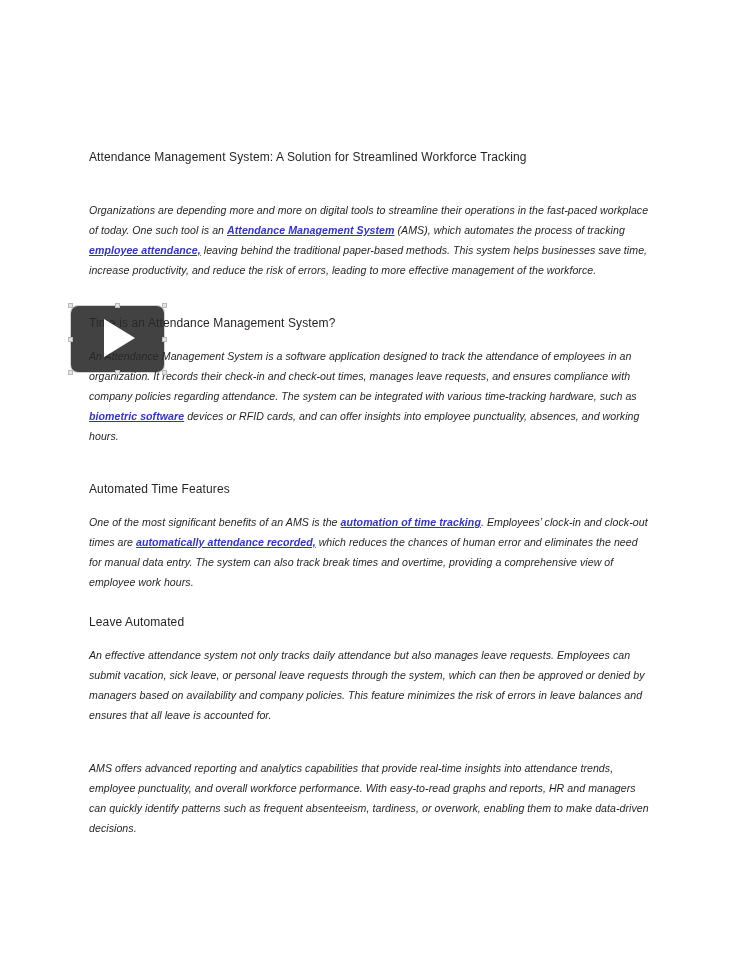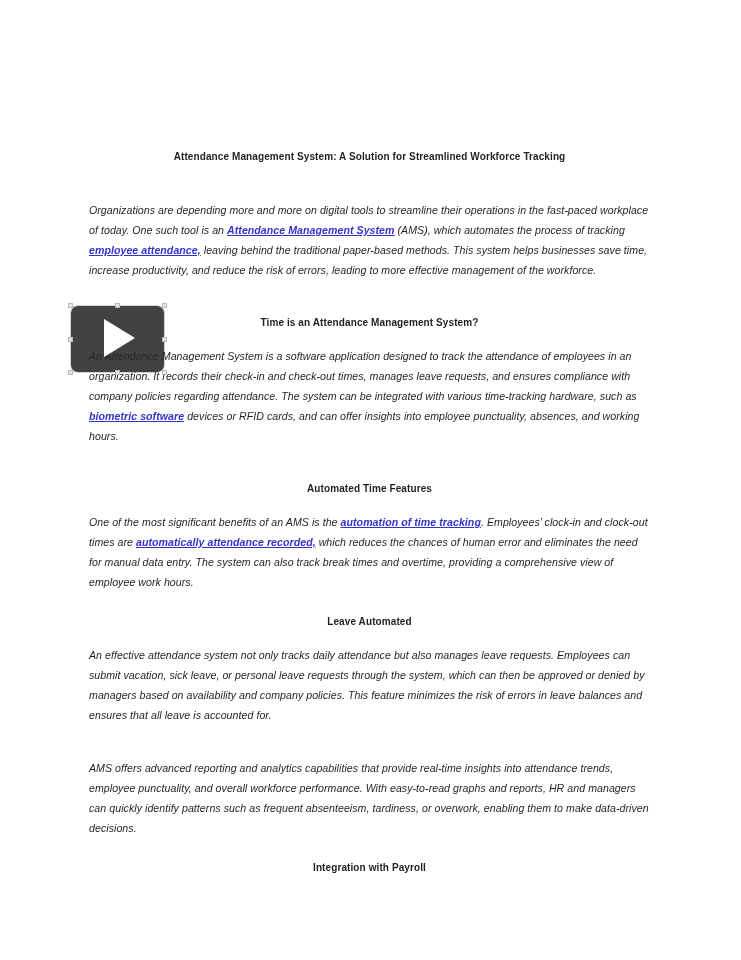--- a/index.html
+++ b/index.html
@@ -26,27 +26,26 @@
   .doc-body {
     position: absolute;
     left: 89px;
     top: 147px;
     width: 561px;
   }
 
   h1.doc-title,
   h2.section-heading,
   h3.sub-heading {
-    font-size: 10px;
+    font-size: 12px;
     line-height: 20px;
-    font-weight: bold;
+    font-weight: normal;
     margin: 0;
     letter-spacing: 0.01em;
     color: #231f20;
-    text-align: center;
   }
 
   p.body-text {
     font-size: 10.6px;
     line-height: 20px;
     margin: 0;
     text-align: left;
     color: #231f20;
     letter-spacing: 0.005em;
     font-style: italic;
@@ -148,21 +147,20 @@
 
     <div class="gap-md"></div>
 
 
     <div class="gap-sm"></div>
 
     <p class="body-text">AMS offers advanced reporting and analytics capabilities that provide real-time insights into attendance trends, employee punctuality, and overall workforce performance. With easy-to-read graphs and reports, HR and managers can quickly identify patterns such as frequent absenteeism, tardiness, or overwork, enabling them to make data-driven decisions.</p>
 
     <div class="gap-md"></div>
 
-    <h3 class="sub-heading">Integration with Payroll</h3>
 
   </div>
 
   <div class="video-overlay">
     <div class="plate"></div>
     <div class="play-triangle"></div>
     <div class="sel-handle tl"></div>
     <div class="sel-handle tm"></div>
     <div class="sel-handle tr"></div>
     <div class="sel-handle ml"></div>

